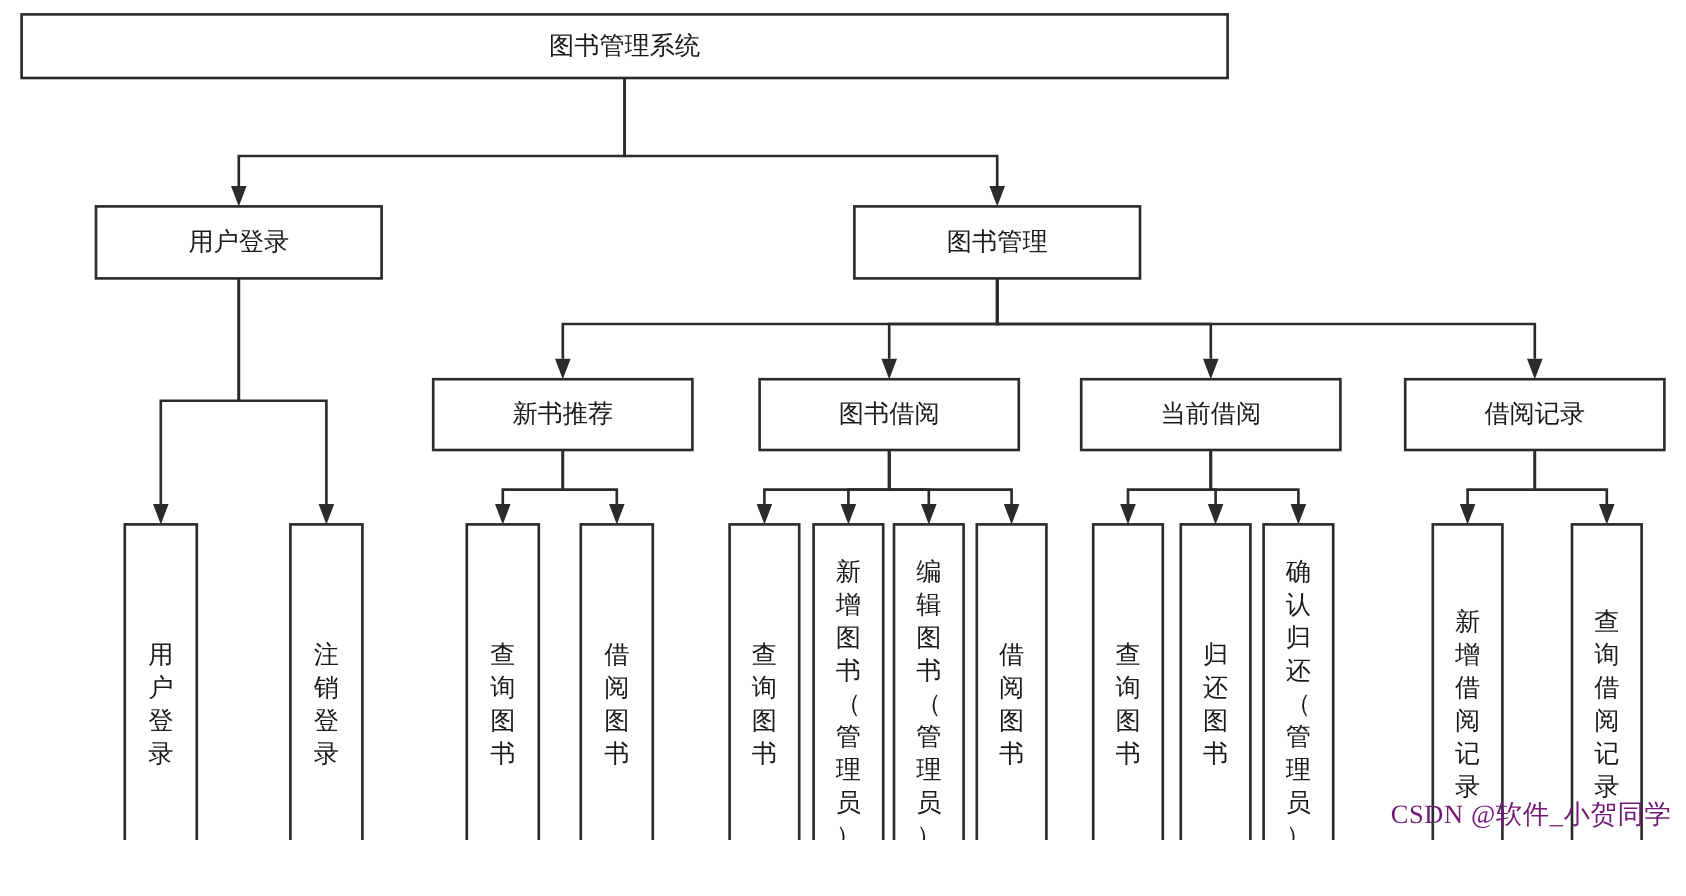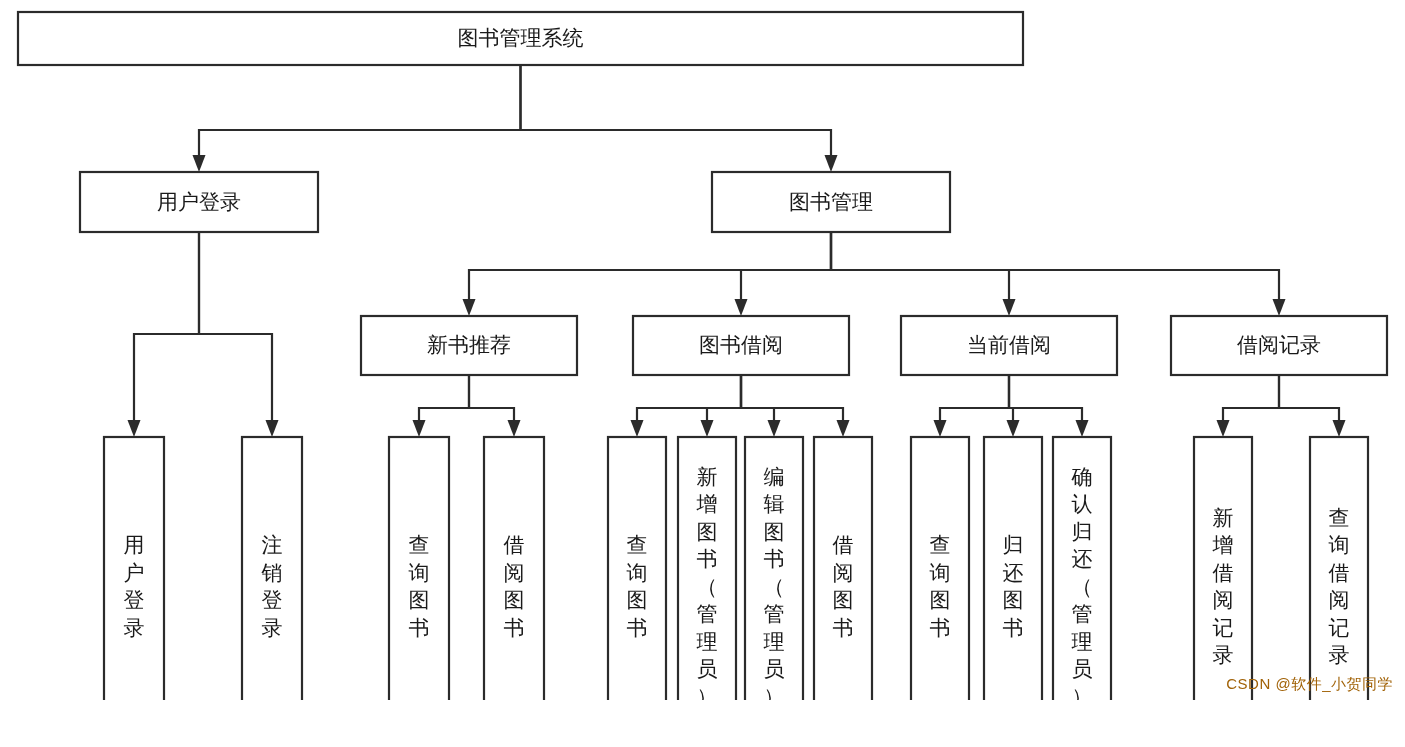--- a/index.html
+++ b/index.html
@@ -51,23 +51,23 @@
   .node-label-v {
     font-family: "Liberation Sans", "DejaVu Sans", sans-serif;
     font-size: 21px;
     fill: #1a1a1a;
     text-anchor: middle;
   }
   .watermark-text {
     position: absolute;
     right: 12px;
     bottom: 6px;
-    font-family: Liberation Sans, sans-serif;
-    font-size: 15px;
-    color: #a16207;
+    font-family: Liberation Serif, serif;
+    font-size: 22px;
+    color: #701a75;
     white-space: nowrap;
     letter-spacing: 0.5px;
     user-select: none;
   }
 </style>
 </head>
 <body>
 
 <div id="diagram-root">
   <svg id="tree-svg" viewBox="0 0 1405 747">

